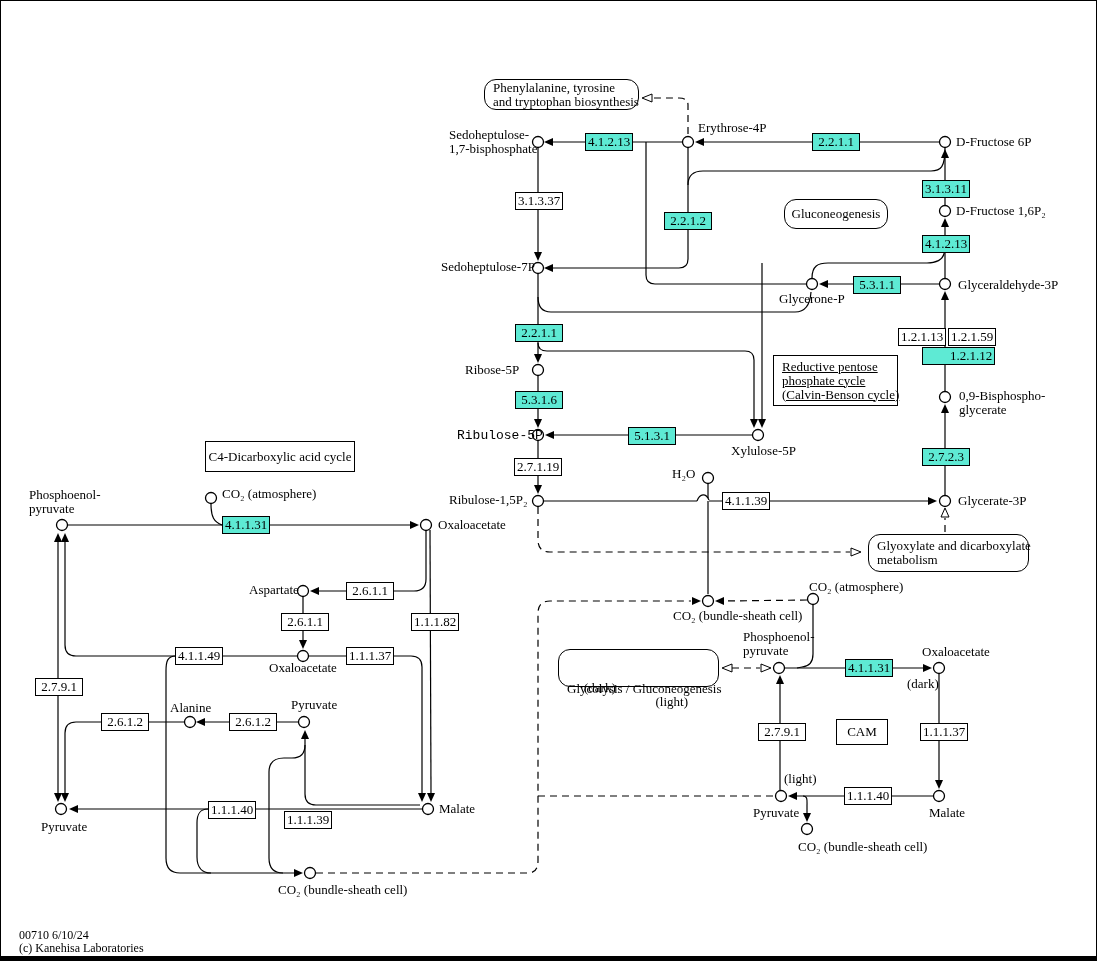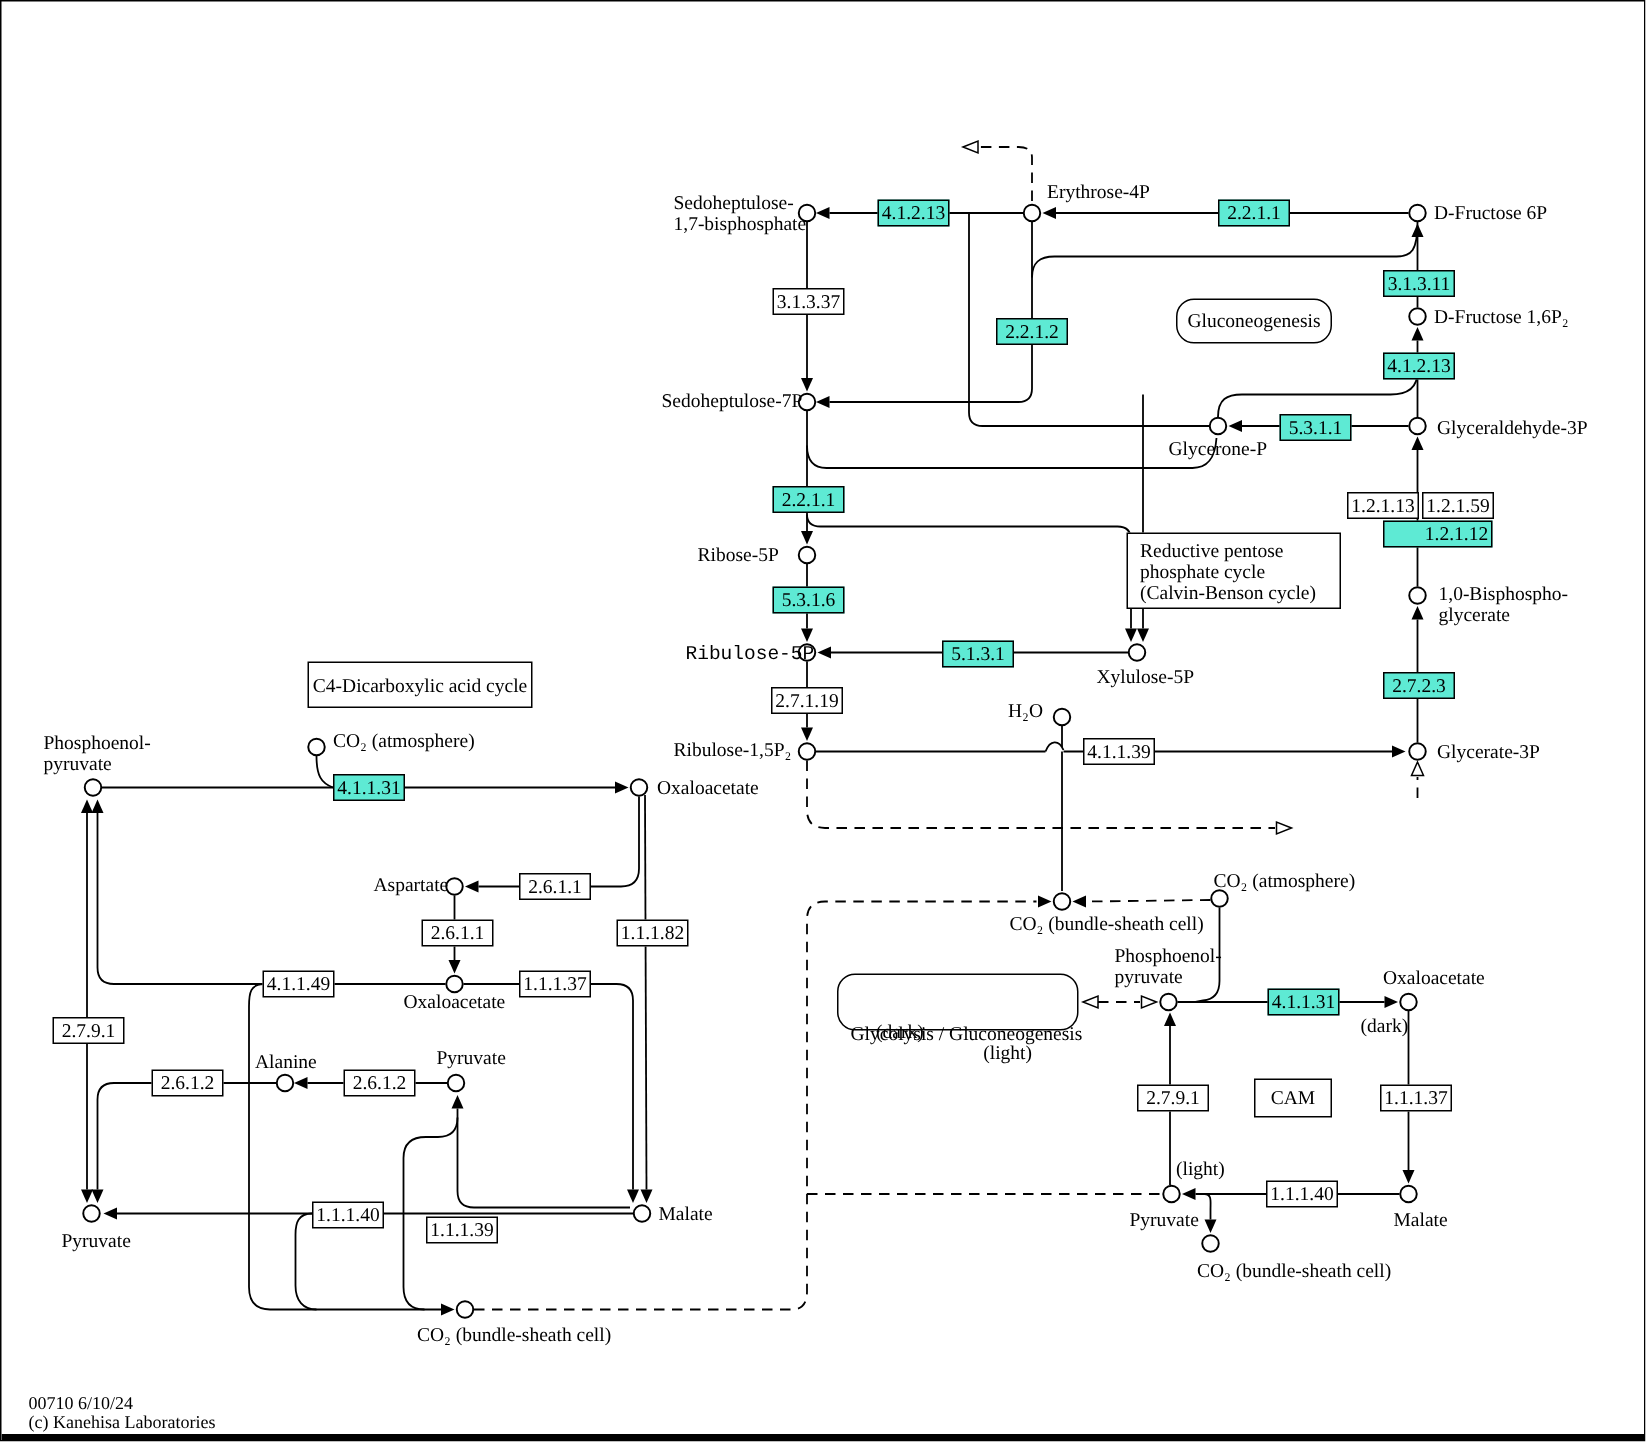--- a/index.html
+++ b/index.html
@@ -163,25 +163,29 @@
       <circle class="nd" cx="812" cy="598" r="5.5"></circle>
       <circle class="nd" cx="778" cy="667" r="5.5"></circle>
       <circle class="nd" cx="938" cy="667" r="5.5"></circle>
       <circle class="nd" cx="780" cy="795" r="5.5"></circle>
       <circle class="nd" cx="938" cy="795" r="5.5"></circle>
       <circle class="nd" cx="806" cy="828" r="5.5"></circle>
     </g>
   </svg>
 
 
+  <div class="pw" style="left:483px;top:78px;width:155px;height:31px;">Phenylalanine, tyrosine
+and tryptophan biosynthesis</div>
   <div class="pw" style="left:783px;top:198px;width:104px;height:30px;justify-content:center;">Gluconeogenesis</div>
-  <div class="pw sq" style="left:750px;top:354px;width:143px;height:51px;justify-content:flex-start;text-align:left;">Reductive pentose
+  <div class="pw sq" style="left:772px;top:354px;width:125px;height:51px;justify-content:flex-start;text-align:left;text-decoration:underline;">Reductive pentose
 phosphate cycle
 (Calvin-Benson cycle)</div>
   <div class="pw sq" style="left:204px;top:440px;width:150px;height:31px;">C4-Dicarboxylic acid cycle</div>
+  <div class="pw" style="left:867px;top:533px;width:161px;height:38px;">Glyoxylate and dicarboxylate
+metabolism</div>
   <div class="pw" style="left:557px;top:648px;width:161px;height:38px;display:block;">
     <div style="text-align:center;margin-top:2px;">Glycolysis / Gluconeogenesis</div>
     <div class="glyline2">
       <span class="d">(dark)</span>
       <span class="l">(light)</span>
     </div>
   </div>
   <div class="pw sq" style="left:835px;top:718px;width:52px;height:26px;">CAM</div>
 
   <div class="ec g" style="left:584px;top:132px;">4.1.2.13</div>
@@ -216,21 +220,21 @@
   <div class="ec" style="left:919px;top:722px;">1.1.1.37</div>
   <div class="ec" style="left:843px;top:786px;">1.1.1.40</div>
 
   <div class="lbl" style="left:448px;top:127px;">Sedoheptulose-
 1,7-bisphosphate</div>
   <div class="lbl" style="left:697px;top:120px;">Erythrose-4P</div>
   <div class="lbl" style="left:955px;top:134px;">D-Fructose 6P</div>
   <div class="lbl" style="left:955px;top:203px;">D-Fructose 1,6P₂</div>
   <div class="lbl" style="left:778px;top:291px;">Glycerone-P</div>
   <div class="lbl" style="left:957px;top:277px;">Glyceraldehyde-3P</div>
-  <div class="lbl" style="left:958px;top:388px;">1,0-Bisphospho-
+  <div class="lbl" style="left:958px;top:388px;">0,9-Bisphospho-
 glycerate</div>
   <div class="lbl" style="left:440px;top:259px;">Sedoheptulose-7P</div>
   <div class="lbl" style="left:464px;top:362px;">Ribose-5P</div>
   <div class="lbl" style="left:456px;top:428px;font-family:Liberation Mono, monospace;">Ribulose-5P</div>
   <div class="lbl" style="left:730px;top:443px;">Xylulose-5P</div>
   <div class="lbl" style="left:448px;top:492px;">Ribulose-1,5P₂</div>
   <div class="lbl" style="left:671px;top:466px;">H₂O</div>
   <div class="lbl" style="left:957px;top:493px;">Glycerate-3P</div>
   <div class="lbl" style="left:221px;top:486px;">CO₂ (atmosphere)</div>
   <div class="lbl" style="left:28px;top:487px;">Phosphoenol-

